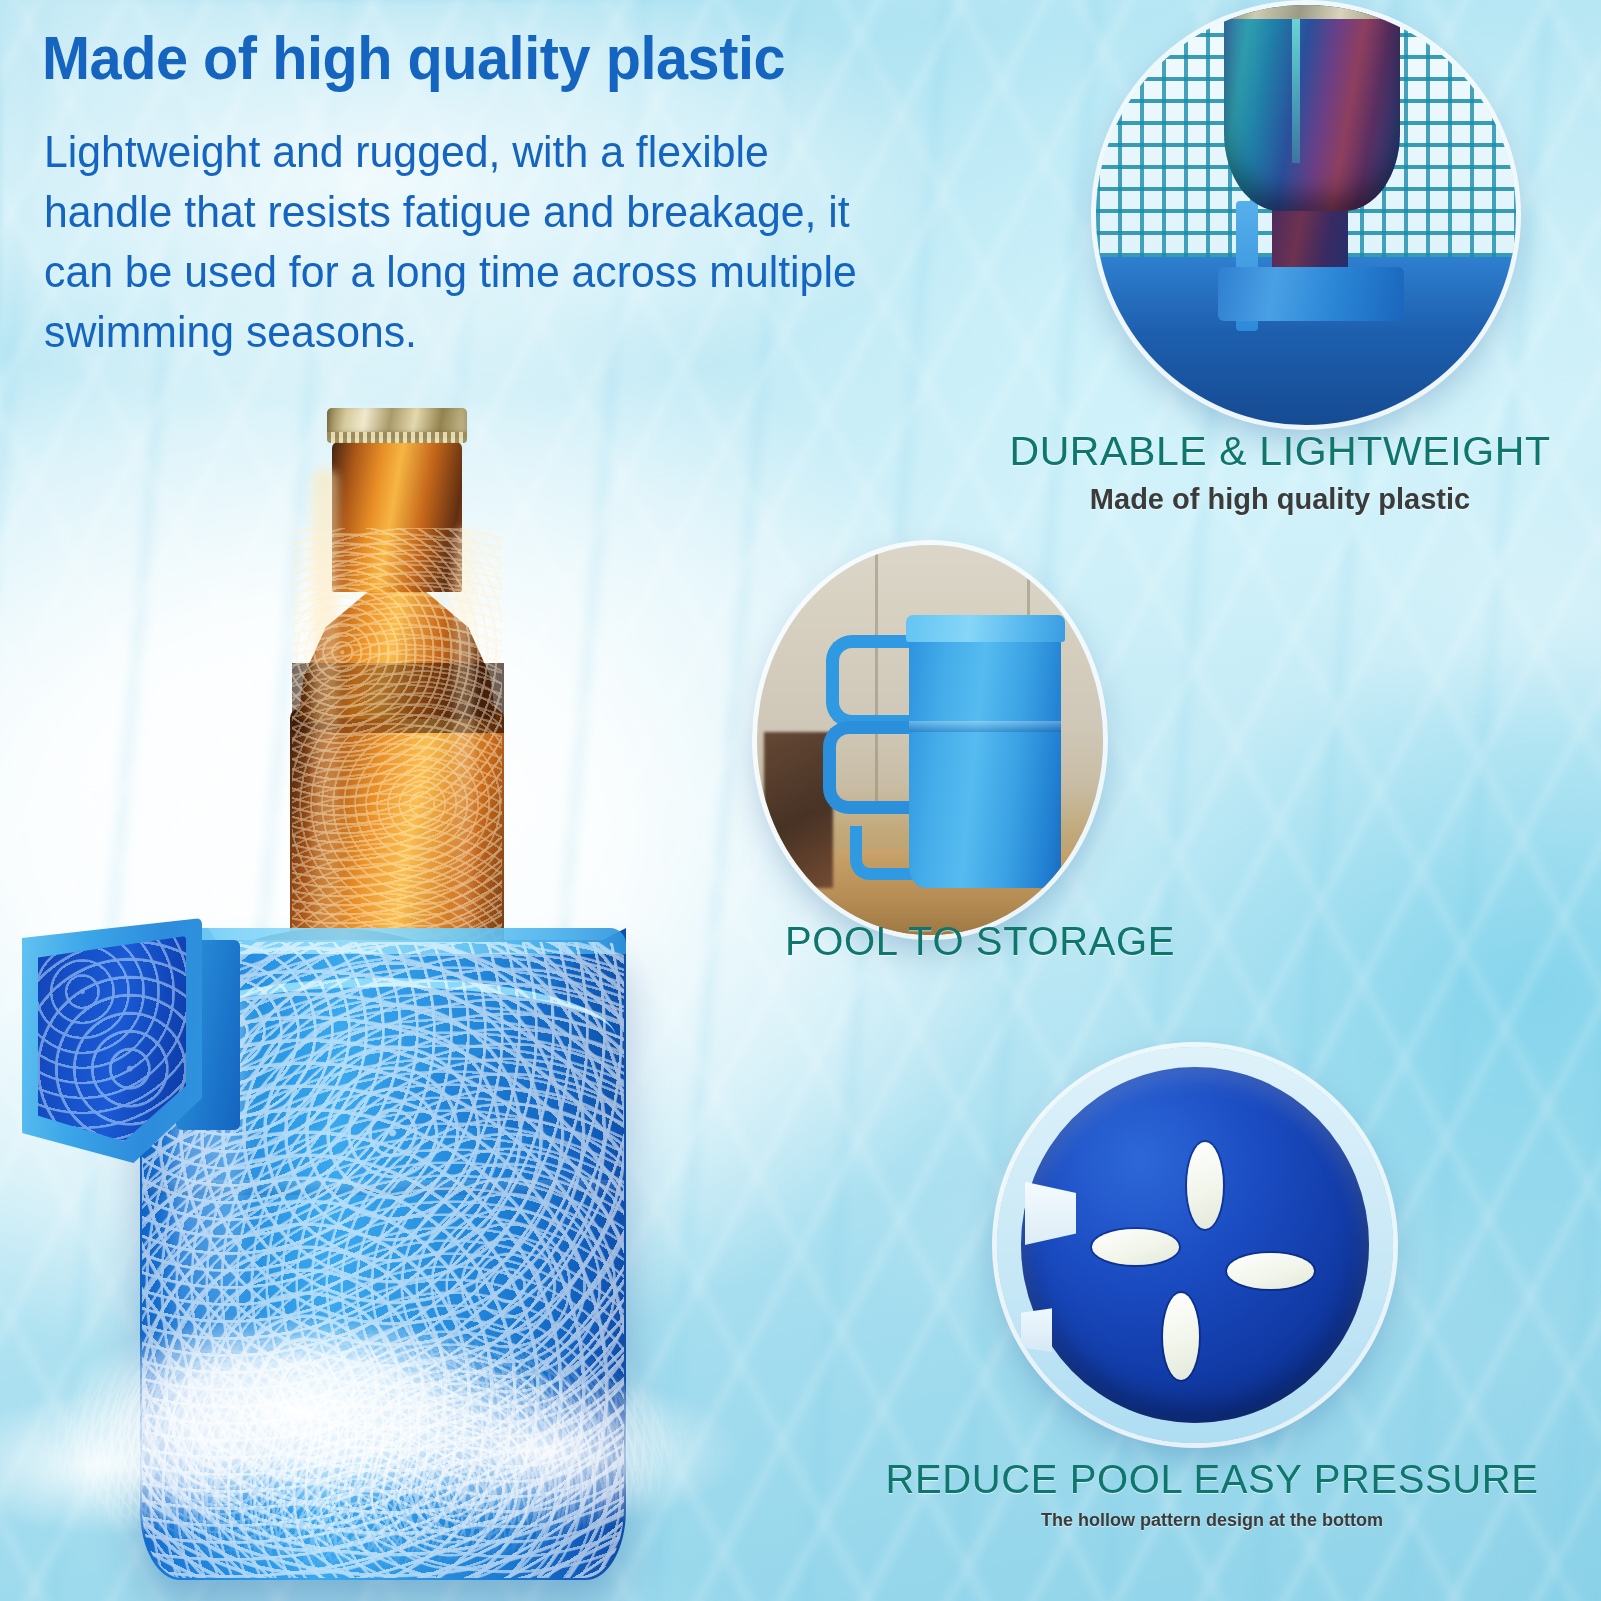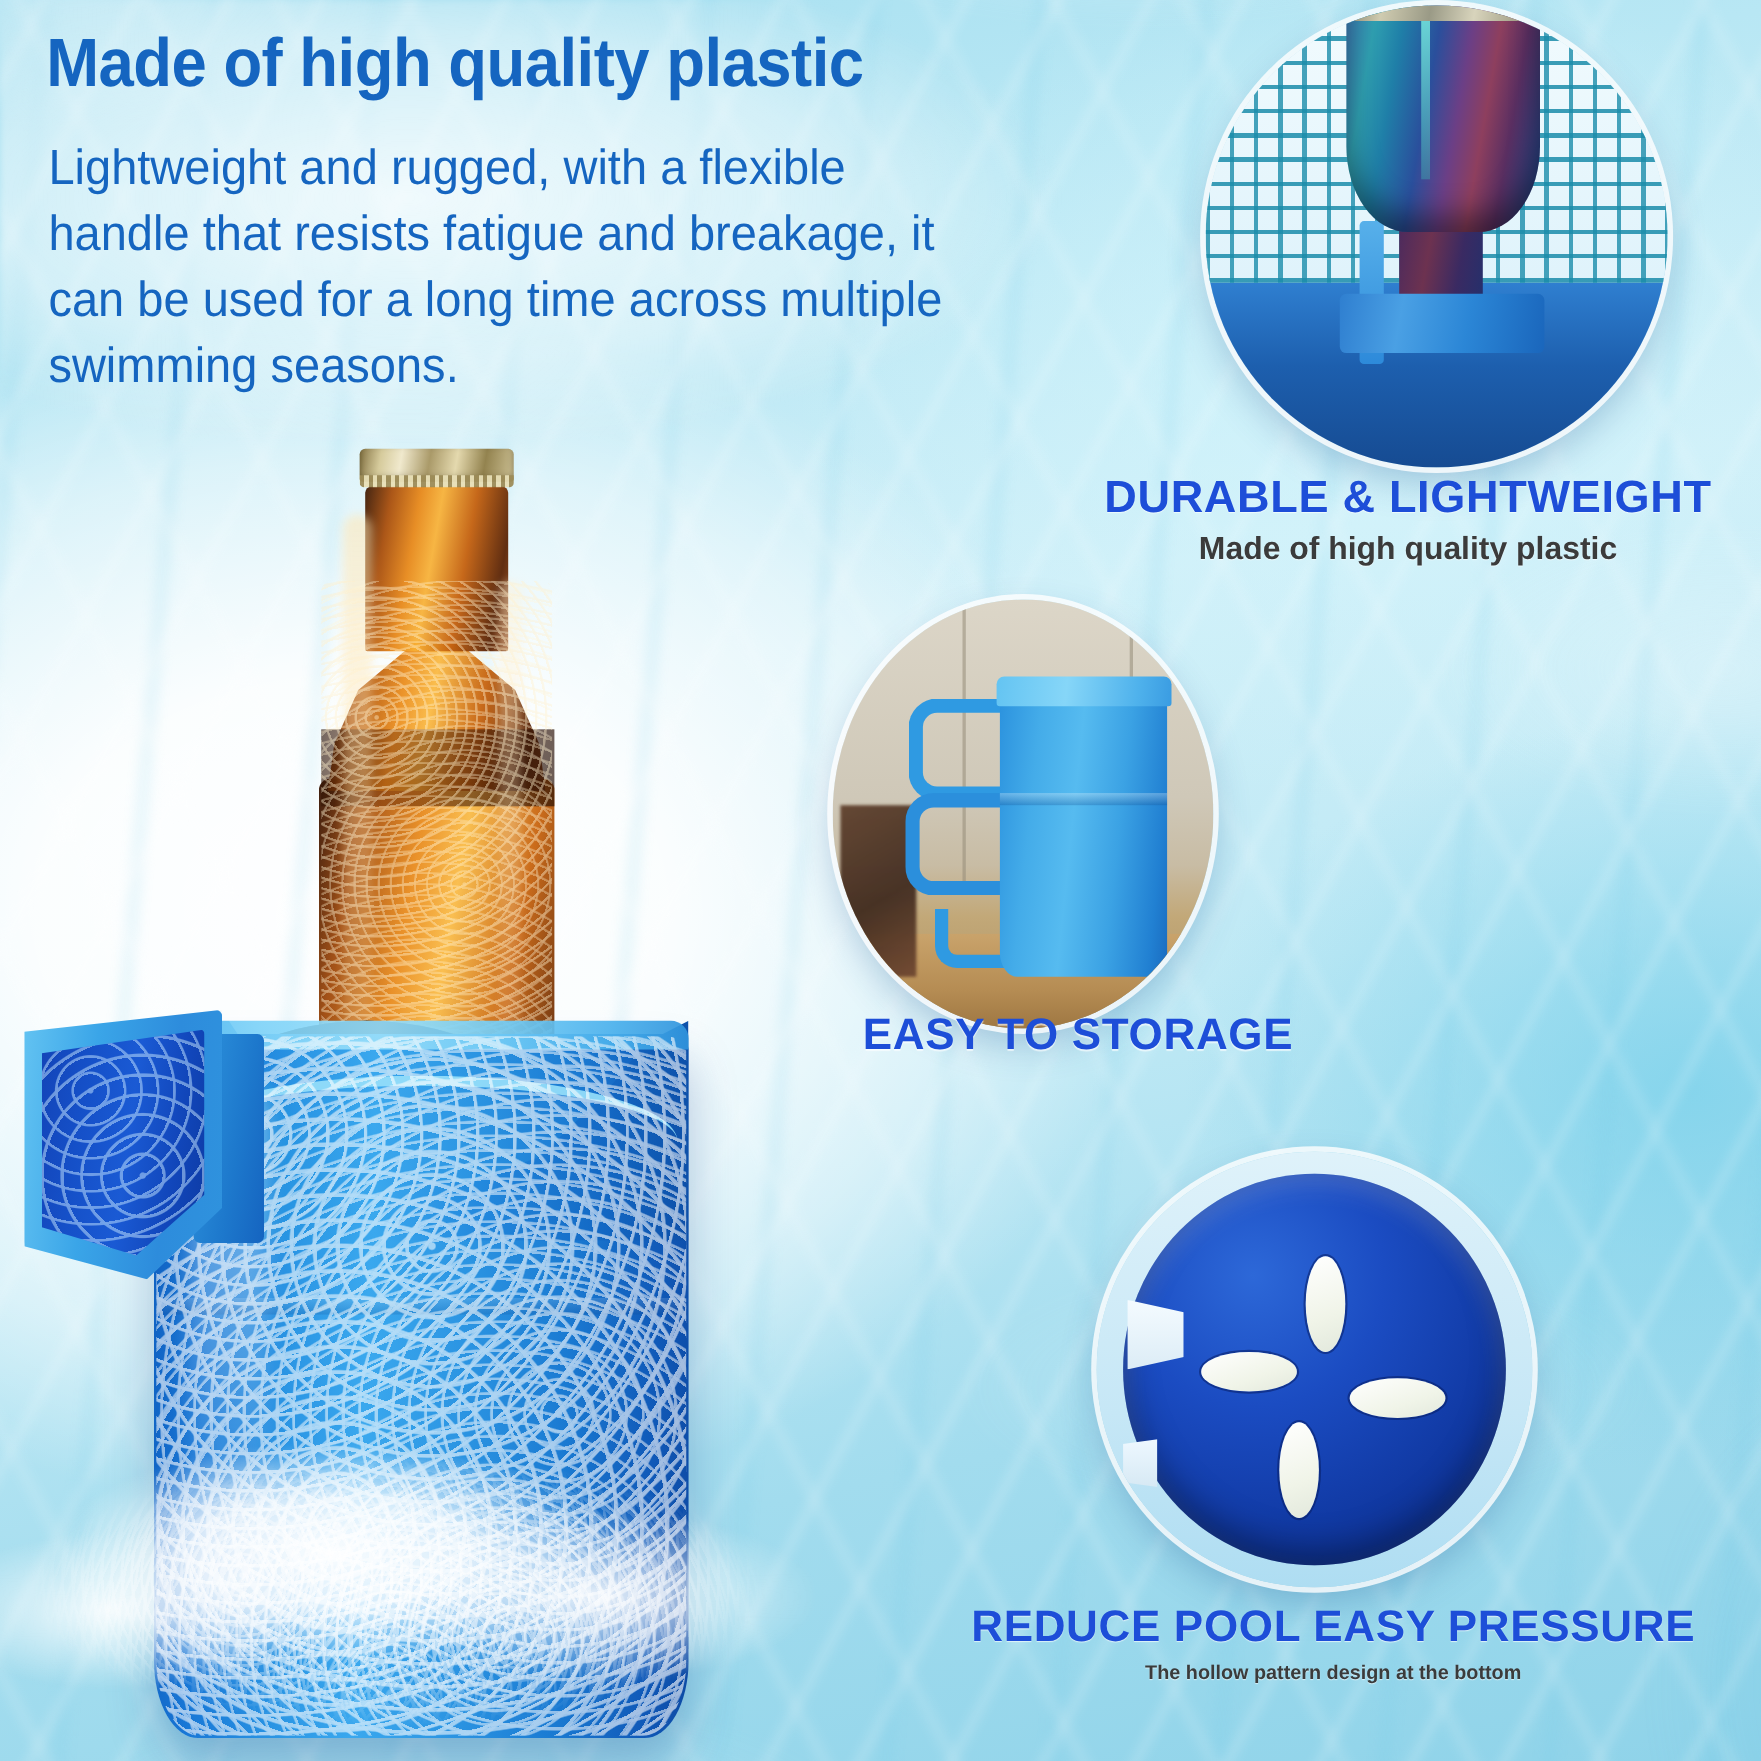--- a/index.html
+++ b/index.html
@@ -357,22 +357,22 @@
     box-shadow:0 0 0 2px rgba(8,30,100,.55);
   }
   .petal-n { left:48%; top:24%; width:9%;  height:22%; }
   .petal-s { left:42%; top:62%; width:9%;  height:22%; }
   .petal-w { left:24%; top:46%; width:22%; height:9%;  }
   .petal-e { left:58%; top:52%; width:22%; height:9%;  }
 
   
   .cap { position:absolute; text-align:center; }
   .cap-title {
-    font-size:40px; font-weight:700; letter-spacing:.6px;
-    color:#1d4ed8; line-height:1.06;
+    font-size:40px; font-weight:400; letter-spacing:.6px;
+    color:#0f766e; line-height:1.06;
     text-shadow:0 1px 1px rgba(255,255,255,.65);
     white-space:nowrap;
   }
   .cap-sub {
     margin-top:9px;
     font-size:29px; font-weight:600; line-height:1.24;
     color:#3b3b3b;
     text-shadow:0 1px 1px rgba(255,255,255,.6);
   }
   .cap-sub span { display:block; white-space:nowrap; }
@@ -471,21 +471,21 @@
   </div>
 
   <div class="cap" id="cap-durable">
     <div class="cap-title">DURABLE &amp; LIGHTWEIGHT</div>
     <div class="cap-sub">
       <span>Made of high quality plastic</span>
     </div>
   </div>
 
   <div class="cap" id="cap-storage">
-    <div class="cap-title">EASY TO STORAGE</div>
+    <div class="cap-title">POOL TO STORAGE</div>
   </div>
 
   <div class="cap" id="cap-reduce">
     <div class="cap-title">REDUCE POOL EASY PRESSURE</div>
     <div class="cap-sub">
       <span>The hollow pattern design at the bottom</span>
     </div>
   </div>
 
 </div>

